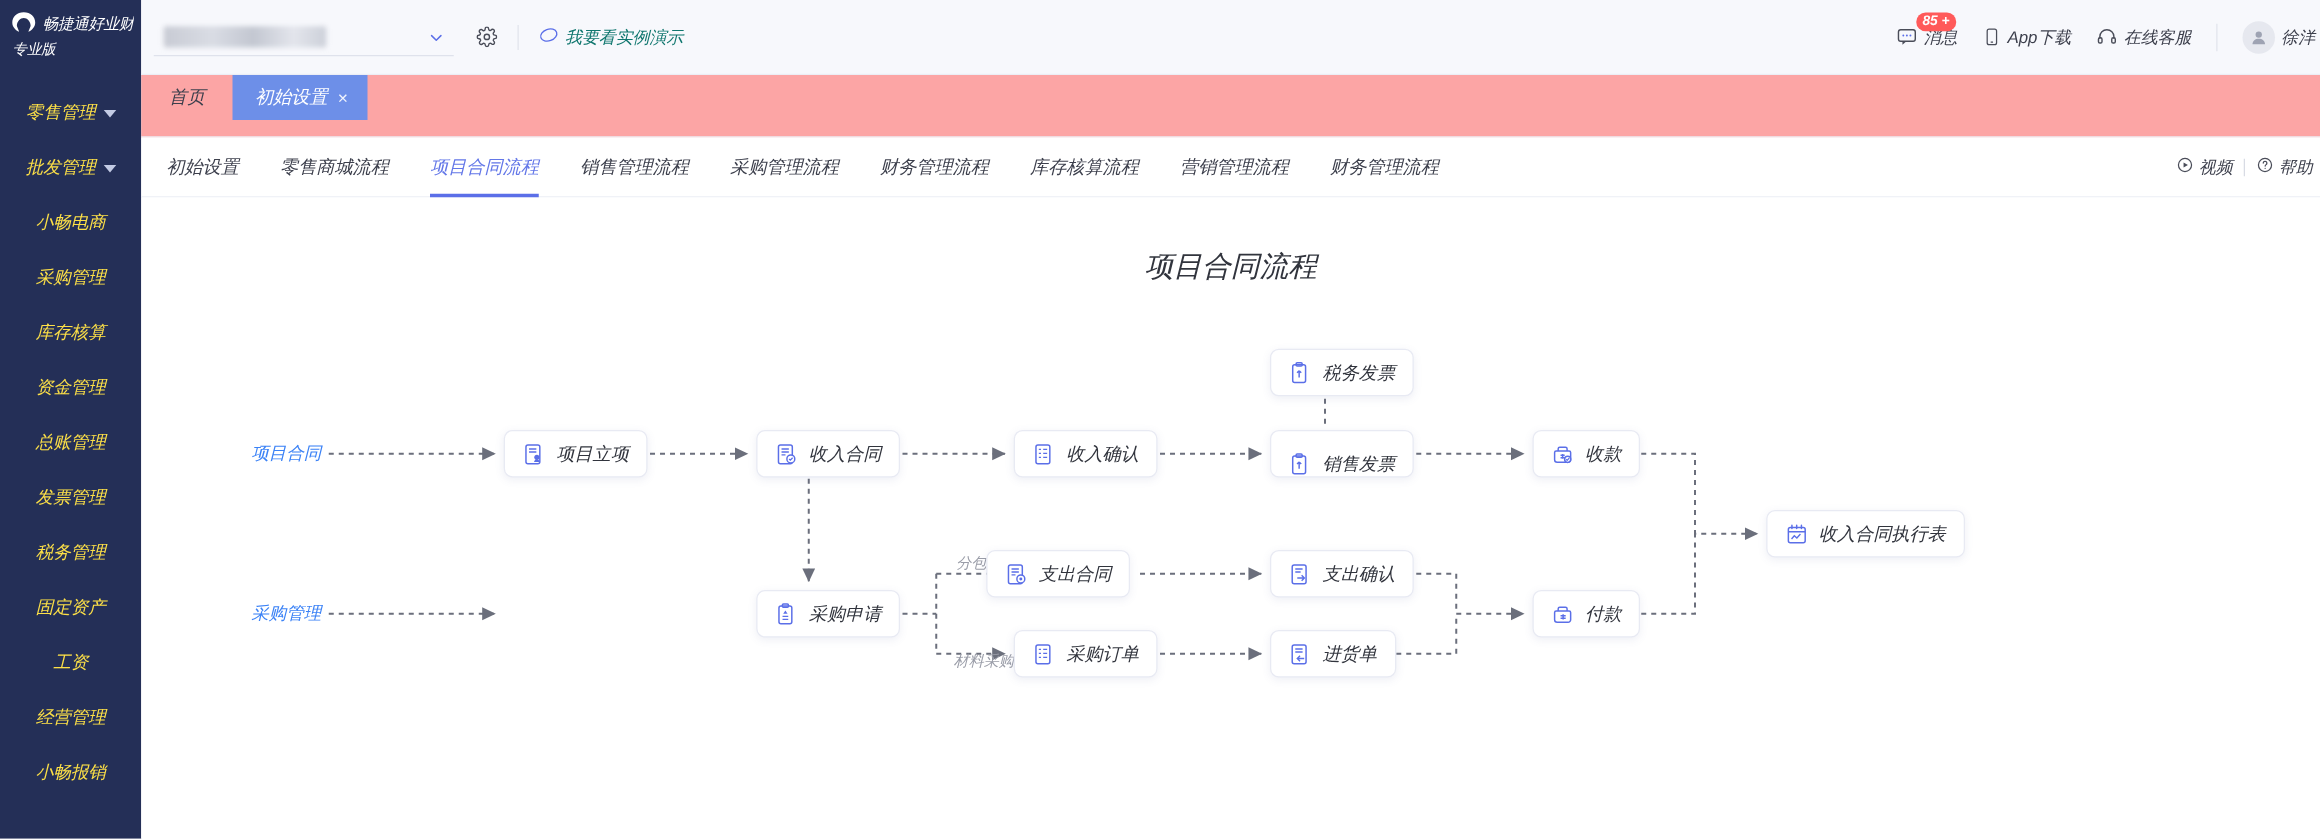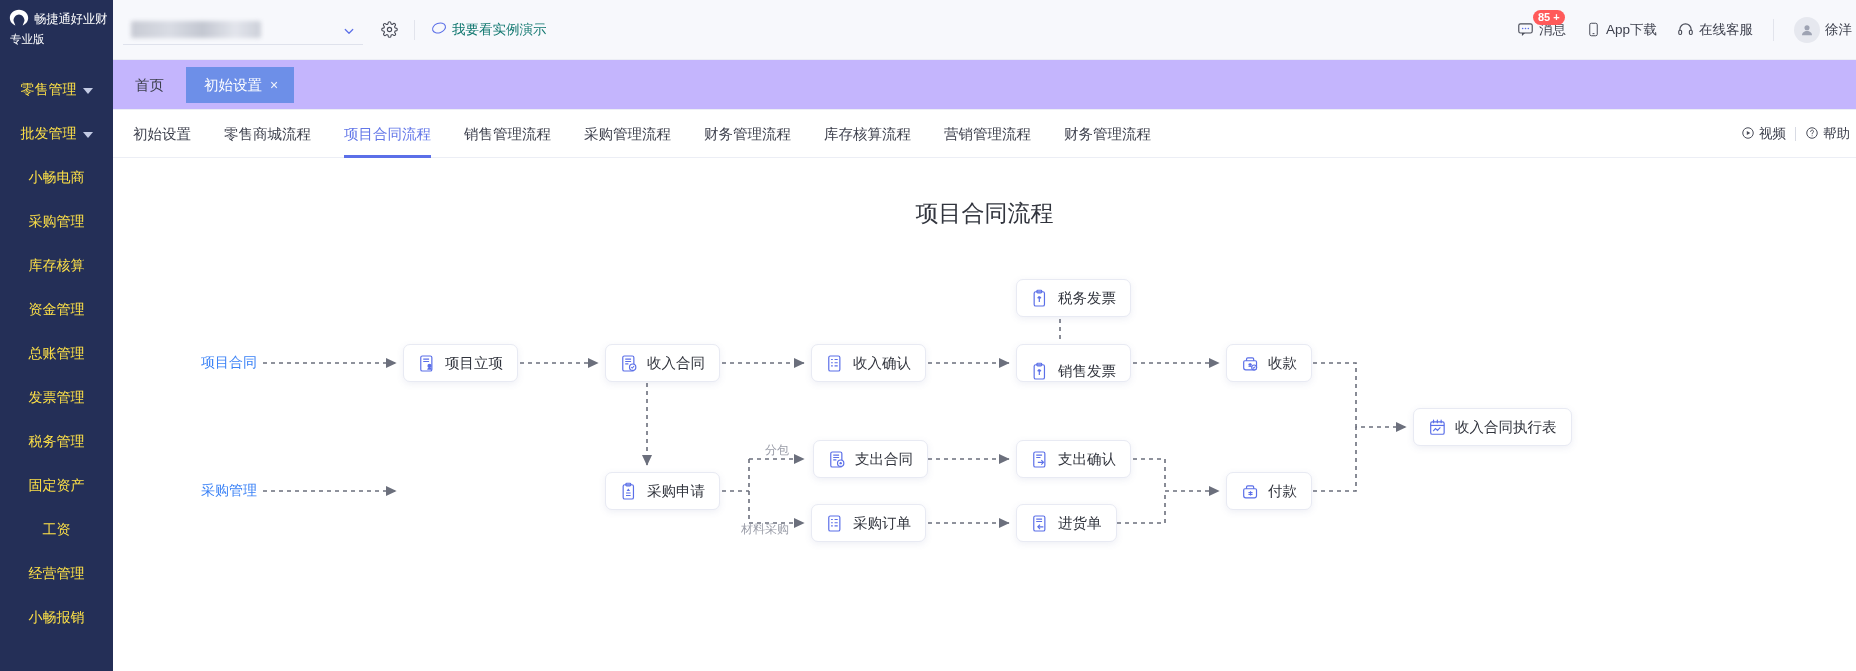--- a/index.html
+++ b/index.html
@@ -2,21 +2,21 @@
 <html><head>
 <meta charset="utf-8">
 <style>
   * { box-sizing: border-box; margin: 0; padding: 0; }
   html, body {
     width: 1856px; height: 671px;
     font-family: "Liberation Sans", "DejaVu Sans", sans-serif;
     background: #ffffff;
     overflow: hidden;
   }
-  .app { position: relative; width: 1856px; height: 671px; }
+  .app { position: relative; width: 1856px; height: 671px; font-style: italic; }
 
   
   .sidebar {
     position: absolute; left: 0; top: 0;
     width: 113px; height: 671px;
     background: #242f57;
   }
   .logo-wrap {
     position: relative; height: 60px;
     padding: 8px 0 0 8px;
@@ -98,22 +98,22 @@
     width: 26px; height: 26px; border-radius: 50%;
     background: #e6e8ef; display: flex;
     align-items: center; justify-content: center;
   }
   .user-name { color: #3c3f4c; font-size: 13.5px; white-space: nowrap; }
 
   
   .tabstrip {
     position: absolute; left: 113px; top: 60px;
     width: 1743px; height: 50px;
-    background: #c4b5fd;
-    display: flex; align-items: center;
+    background: #fca5a5;
+    display: flex; align-items: flex-start;
     border-bottom: 1px solid #eceef5;
   }
   .tab-home {
     padding: 0 22px; height: 36px; line-height: 36px;
     font-size: 14.5px; color: #3c3f4c; cursor: pointer;
   }
   .tab-active {
     background: #6d8fe8; color: #ffffff;
     padding: 0 16px 0 18px; height: 36px; line-height: 36px;
     font-size: 14.5px; display: flex; align-items: center;
@@ -138,21 +138,21 @@
   .subtab.is-active { color: #6377e8; }
   .subtab.is-active::after {
     content: ""; position: absolute; left: 0; right: 0; bottom: 0;
     height: 2.5px; background: #5b6fe8;
   }
   .subtabs-right {
     margin-left: auto; display: flex; align-items: center;
     gap: 9px; padding-right: 6px;
     font-size: 13.5px; color: #3c3f4c;
   }
-  .stR { display: flex; align-items: flex-end; gap: 4px; cursor: pointer; }
+  .stR { display: flex; align-items: flex-start; gap: 4px; cursor: pointer; }
   .stBar { width: 1px; height: 14px; background: #d8dbe4; }
 
   
   .canvas {
     position: absolute; left: 113px; top: 158px;
     width: 1743px; height: 513px;
     background: #ffffff; overflow: hidden;
   }
   .flow-title {
     position: absolute; left: 0; right: 0; top: 40px;
@@ -404,21 +404,21 @@
 
         <path d="M1192 333 L1243 333 L1243 269"></path>
       </g>
     </svg>
     <div id="rowLabels">
         <div class="row-label" style="left: 88px; top: 196px;">项目合同</div>
         <div class="row-label" style="left: 88px; top: 324px;">采购管理</div>
       </div>
     <div id="edgeLabels">
         <div class="edge-label" style="left: 632px; top: 284px; margin-left: 20px;">分包</div>
-        <div class="edge-label" style="left: 628px; top: 363px;">材料采购</div>
+        <div class="edge-label" style="left: 650px; top: 363px;">材料采购</div>
       </div>
     <div id="flowNodes">
         <div class="node" style="left: 290px; top: 186px;">
           <span style="display: flex;">
             <svg width="19" height="19" viewBox="0 0 24 24" fill="none" stroke="#5b6fe8" stroke-width="1.5">
               <rect x="3.5" y="2.5" width="14" height="19" rx="2"></rect>
               <path d="M6.6 6.5h7.4M6.6 9.5h7.4"></path>
               <circle cx="14.5" cy="15" r="2.6" fill="#5b6fe8" stroke="none"></circle>
               <path d="M11.6 19.8c.3-1.8 1.5-2.9 2.9-2.9s2.6 1.1 2.9 2.9z" fill="#5b6fe8" stroke="none"></path>
             </svg>
@@ -492,21 +492,21 @@
           <span style="display: flex;">
             <svg width="19" height="19" viewBox="0 0 24 24" fill="none" stroke="#5b6fe8" stroke-width="1.5">
               <rect x="4" y="3.5" width="13" height="18" rx="2"></rect>
               <rect x="7.4" y="1.6" width="6.2" height="3.2" rx="1.1"></rect>
               <path d="M10.5 8.2l2.2 3.1h-4.4z" fill="#5b6fe8" stroke="none"></path>
               <path d="M7.6 14h5.8M7.6 17h5.8" stroke-width="1.3"></path>
             </svg>
           </span>
           <span>采购申请</span>
         </div>
-        <div class="node" style="left: 700px; top: 282px;">
+        <div class="node" style="left: 676px; top: 282px;">
           <span style="display: flex;">
             <svg width="19" height="19" viewBox="0 0 24 24" fill="none" stroke="#5b6fe8" stroke-width="1.5">
               <rect x="3.5" y="2.5" width="14" height="19" rx="2"></rect>
               <path d="M6.6 6.5h7.4M6.6 9.5h7.4M6.6 12.5h4"></path>
               <circle cx="16" cy="16.6" r="4" fill="#fff" stroke="#5b6fe8"></circle>
               <circle cx="16" cy="16.6" r="1.5" fill="#5b6fe8" stroke="none"></circle>
             </svg>
           </span>
           <span>支出合同</span>
         </div>

